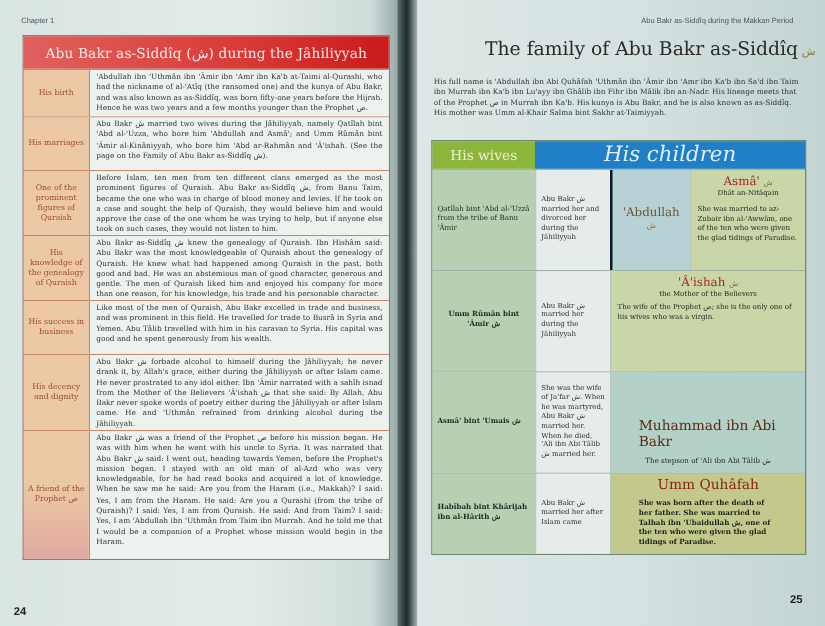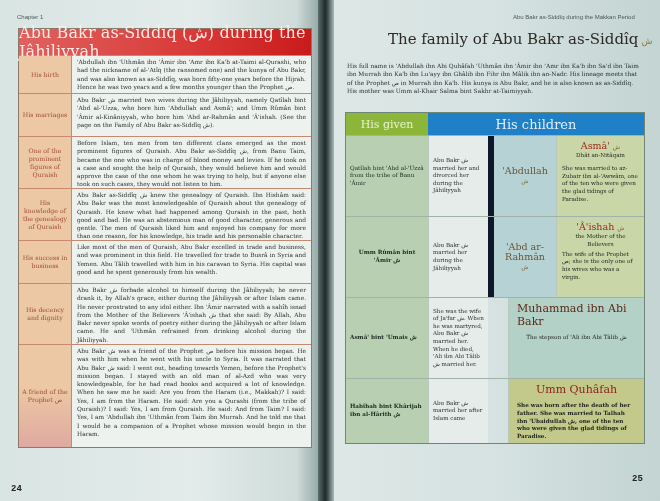--- a/index.html
+++ b/index.html
@@ -2,46 +2,46 @@
 <html><head>
 <meta charset="utf-8">
 <style>
   html,body{margin:0;padding:0;}
   body{width:660px;height:501px;overflow:hidden;background:#c9d8d6;font-family:"DejaVu Serif","Liberation Serif",serif;position:relative;}
   .page{position:absolute;top:0;height:501px;}
   .left{left:0;width:322px;background:linear-gradient(90deg,#d9e5e3 0%,#e3ecea 60%,#cfdcda 92%,#8ea3a0 100%);}
   .spine{position:absolute;left:318px;top:0;width:16px;height:501px;background:linear-gradient(90deg,#5b6e6b,#1f2b2a 45%,#3c4b49 60%,#a9bcb9);}
   .right{left:334px;width:326px;background:linear-gradient(90deg,#dde7e6 0%,#d5e2e1 50%,#c3d4d3 100%);}
   .running{position:absolute;font-family:"Liberation Sans",sans-serif;font-size:6px;color:#4a5756;}
-  .pnum{position:absolute;font-family:Liberation Mono, monospace;font-size:9px;font-weight:bold;color:#222;}
+  .pnum{position:absolute;font-family:Liberation Sans, sans-serif;font-size:9px;font-weight:bold;color:#222;}
 
   
   .ltable{position:absolute;left:18px;top:28px;width:292px;border:1px solid #8b7a68;background:#eef1ee;}
-  .lhead{height:26px;background:linear-gradient(90deg,#e0615e,#d83a37 60%,#c91b1b);color:#fbeae6;font-size:16px;display:flex;align-items:center;justify-content:center;letter-spacing:0.1px;}
+  .lhead{height:26px;background:linear-gradient(90deg,#e0615e,#d83a37 60%,#c91b1b);color:#fbeae6;font-size:11px;display:flex;align-items:center;justify-content:center;letter-spacing:0.1px;}
   .lrow{display:flex;border-top:1px solid #c78870;}
   .lrow .lab{width:52px;flex:none;background:#ecc9a4;color:#a04a35;font-size:6.2px;line-height:8px;display:flex;align-items:center;justify-content:center;text-align:center;padding:2px 3px;box-sizing:border-box;}
   .lrow .lab.pink{background:linear-gradient(180deg,#ecc9a4 40%,#e0a9a0);}
   .lrow .txt{flex:1;font-size:5.9px;line-height:8.3px;color:#2b3331;padding:2px 5px 2px 5px;text-align:justify;background:#edf2ef;border-left:1px solid #c78870;}
 
   
   .rtitle{position:absolute;left:372px;top:30px;font-size:15px;color:#2d2a25;margin-left:16px;}
   .rtitle .honor{font-size:9px;color:#8a7a30;margin-left:3px;}
   .intro{position:absolute;left:347px;top:62px;width:296px;font-size:5.9px;line-height:8.3px;color:#2b3331;}
   .rtable{position:absolute;left:345px;top:112px;width:298px;border:1px solid #6e8676;}
   .rhead{display:flex;height:22px;}
   .rhead .w{width:82px;background:#8cb63a;color:#eaf3d4;font-size:11px;display:flex;align-items:center;justify-content:center;}
-  .rhead .c{flex:1;background:#1f7fc7;color:#e3eef8;font-size:13px;display:flex;align-items:center;justify-content:center;}
+  .rhead .c{flex:1;background:#1f7fc7;color:#e3eef8;font-size:17px;display:flex;align-items:center;justify-content:center;font-style:italic;}
   .rrow{display:flex;border-top:1px solid #9fb3a7;}
   .wife{width:82px;flex:none;background:#b9cfb2;font-size:5.7px;line-height:7.6px;color:#1e2a22;padding:4px;box-sizing:border-box;display:flex;align-items:center;font-weight:bold;}
   .note{width:60px;flex:none;background:#e6ecea;font-size:5.6px;line-height:7.6px;color:#2a302e;padding:4px;box-sizing:border-box;display:flex;align-items:center;border-left:1px solid #b9c8bf;}
-  .child{width:62px;flex:none;background:#b7d2d4;font-size:9.5px;color:#6b5530;display:flex;flex-direction:column;align-items:center;justify-content:center;text-align:center;border-left:6px solid #0f172a;line-height:10px;}
+  .child{width:62px;flex:none;background:#b7d2d4;font-size:9.5px;color:#6b5530;display:flex;flex-direction:column;align-items:center;justify-content:center;text-align:center;border-left:2px solid #0f172a;line-height:10px;}
   .cdesc{flex:1;background:#c9d6a8;padding:4px 5px;box-sizing:border-box;font-size:5.6px;line-height:7.8px;color:#1e241c;border-left:1px solid #b9c8bf;}
   .cdesc .name{text-align:center;color:#a3281f;font-size:9.5px;line-height:11px;}
   .cdesc .sub{text-align:center;font-size:5.6px;}
-  .wide{flex:1;display:flex;flex-direction:column;align-items:center;justify-content:flex-start;padding:4px 8px;box-sizing:border-box;border-left:1px solid #b9c8bf;margin-left:20px;}
+  .wide{flex:1;display:flex;flex-direction:column;align-items:center;justify-content:flex-end;padding:4px 22px;box-sizing:border-box;border-left:1px solid #b9c8bf;}
   .wide.teal{background:#b4d1c7;}
   .wide.olive{background:#c3c98a;}
   .wide .name{font-size:11px;color:#5a2a14;margin-bottom:6px;}
   .wide.olive .name{color:#8a2318;}
   .wide .d{font-size:5.7px;line-height:7.8px;color:#1e241c;text-align:left;}
   .honor-s{color:#8b6c2a;font-size:6px;}
 </style>
 </head>
 <body>
 
@@ -88,45 +88,41 @@
 
 <div class="page right"></div>
 <div class="running" style="left:513px;top:14px;">Abu Bakr as-Siddîq during the Makkan Period</div>
 <div class="rtitle">
   <span>The family of Abu Bakr as-Siddîq</span><span class="honor">ش</span>
 </div>
 <div class="intro">His full name is 'Abdullah ibn Abi Quhâfah 'Uthmân ibn 'Âmir ibn 'Amr ibn Ka'b ibn Sa'd ibn Taim ibn Murrah ibn Ka'b ibn Lu'ayy ibn Ghâlib ibn Fihr ibn Mâlik ibn an-Nadr. His lineage meets that of the Prophet ص in Murrah ibn Ka'b. His kunya is Abu Bakr, and he is also known as as-Siddîq. His mother was Umm al-Khair Salma bint Sakhr at-Taimiyyah.</div>
 
 <div class="rtable">
   <div class="rhead">
-    <div class="w">His given</div>
+    <div class="w">His wives</div>
     <div class="c">His children</div>
   </div>
 
   <div class="rrow" style="height:80px;">
     <div class="wife" style="font-weight:normal;">Qatîlah bint 'Abd al-'Uzzâ from the tribe of Banu 'Âmir</div>
     <div class="note">Abu Bakr ش married her and divorced her during the Jâhiliyyah</div>
     <div class="child">
       <span>'Abdullah</span>
       <span class="honor-s">ش</span>
     </div>
     <div class="cdesc">
       <div class="name"><span>Asmâ'</span> <span class="honor-s">ش</span></div>
       <div class="sub" style="margin-bottom:5px;">Dhât an-Nitâqain</div>
       <div>She was married to az-Zubair ibn al-'Awwâm, one of the ten who were given the glad tidings of Paradise.</div>
     </div>
   </div>
 
   <div class="rrow" style="height:80px;">
     <div class="wife" style="justify-content:center;text-align:center;">Umm Rûmân bint 'Âmir ش</div>
     <div class="note">Abu Bakr ش married her during the Jâhiliyyah</div>
-    <div class="child">
-      <span>'Abd ar-Rahmân</span>
-      <span class="honor-s">ش</span>
-    </div>
     <div class="cdesc">
       <div class="name"><span>'Â'ishah</span> <span class="honor-s">ش</span></div>
       <div class="sub" style="margin-bottom:2px;">the Mother of the Believers</div>
       <div>The wife of the Prophet ص; she is the only one of his wives who was a virgin.</div>
     </div>
   </div>
 
   <div class="rrow" style="height:80px;">
     <div class="wife">Asmâ' bint 'Umais ش</div>
     <div class="note">She was the wife of Ja'far ش. When he was martyred, Abu Bakr ش married her. When he died, 'Ali ibn Abi Tâlib ش married her.</div>

